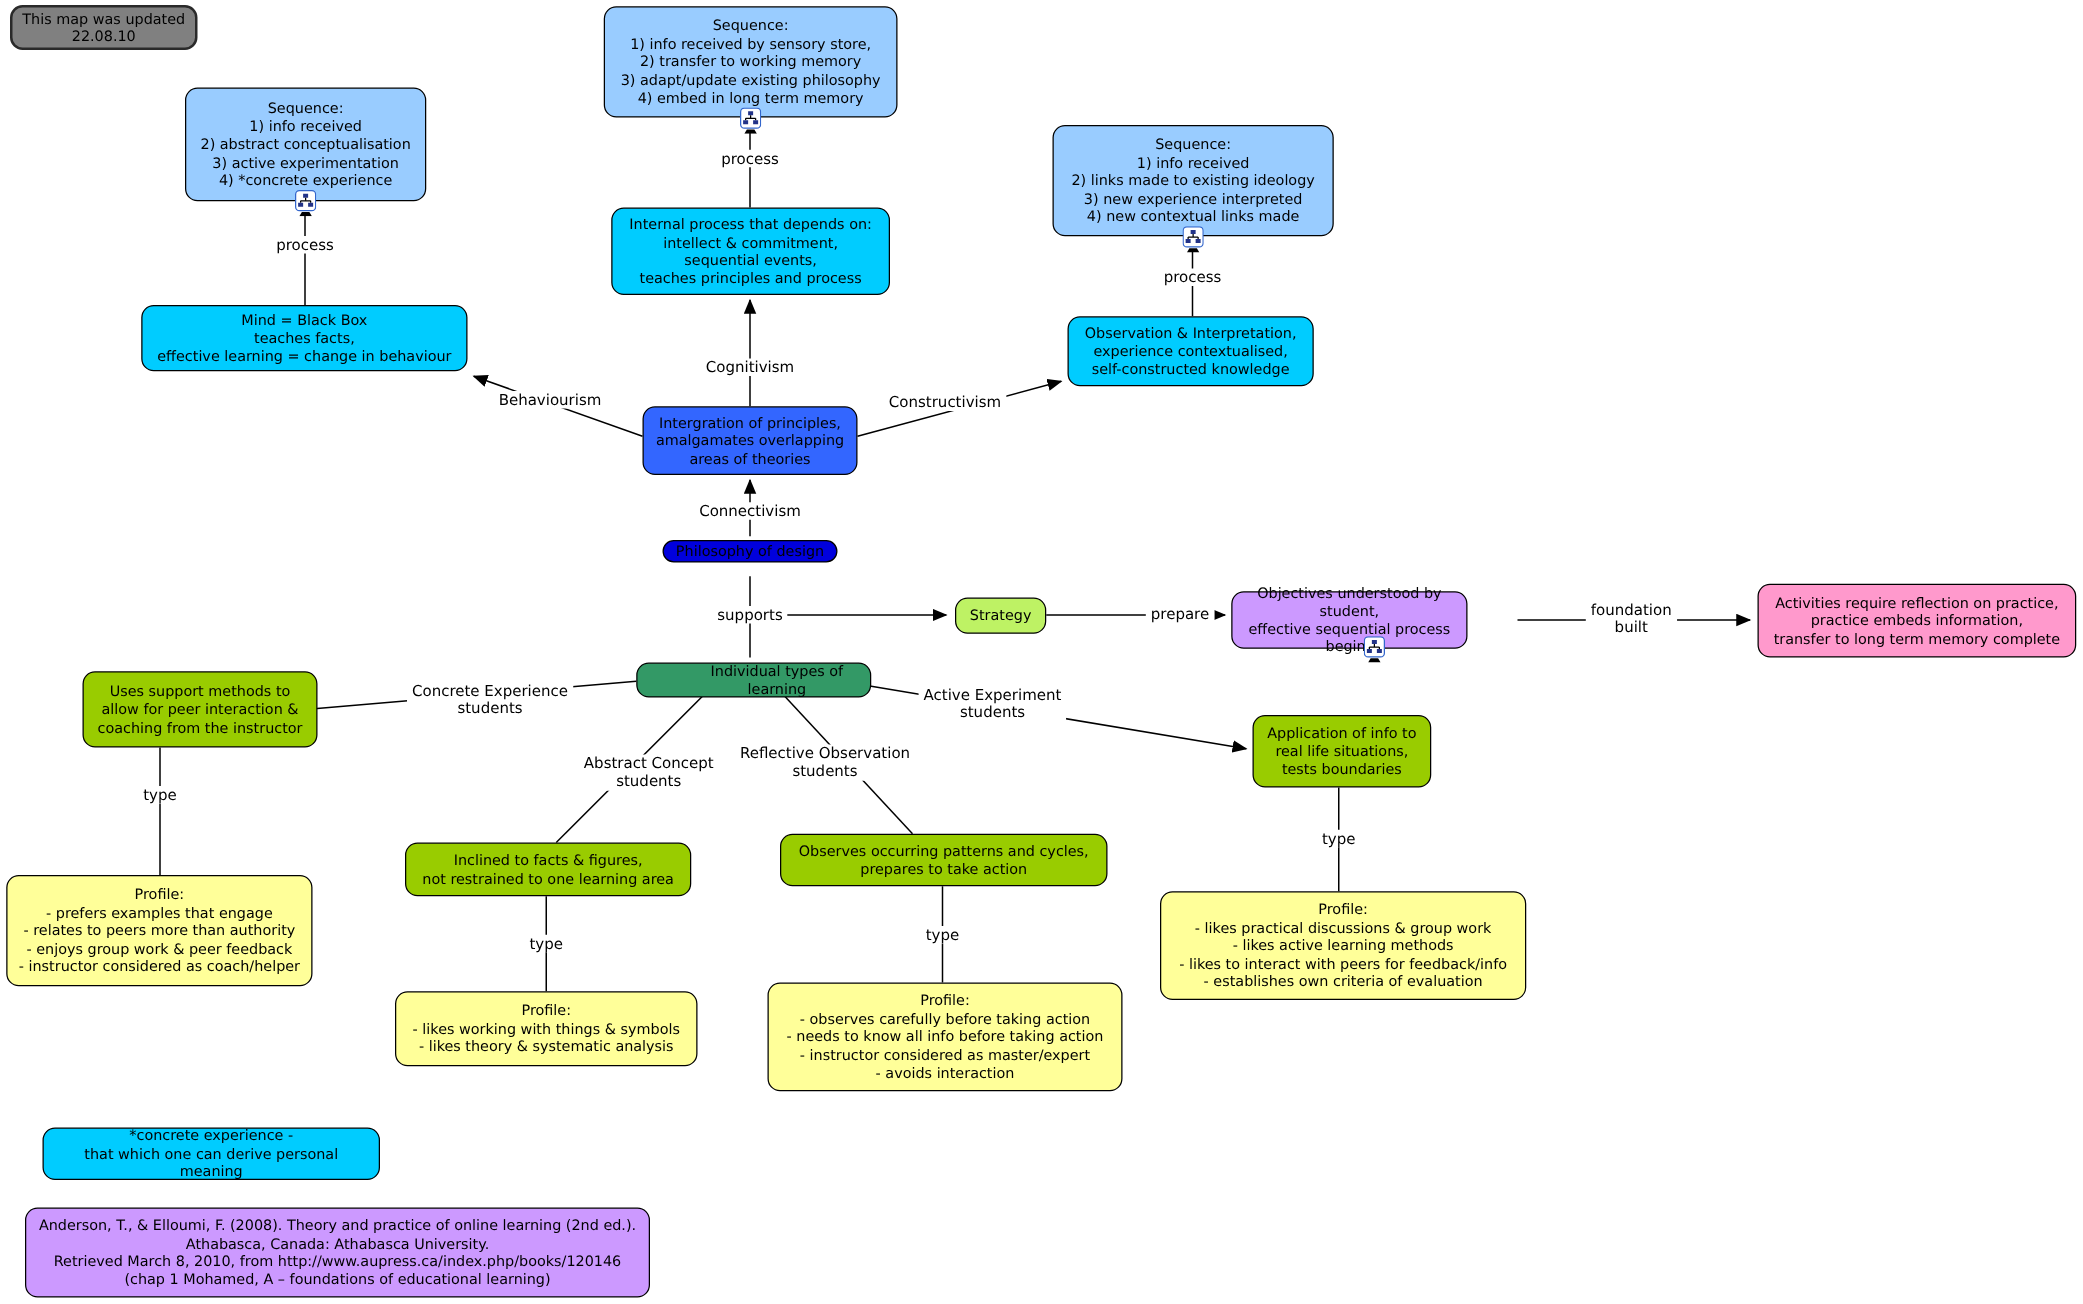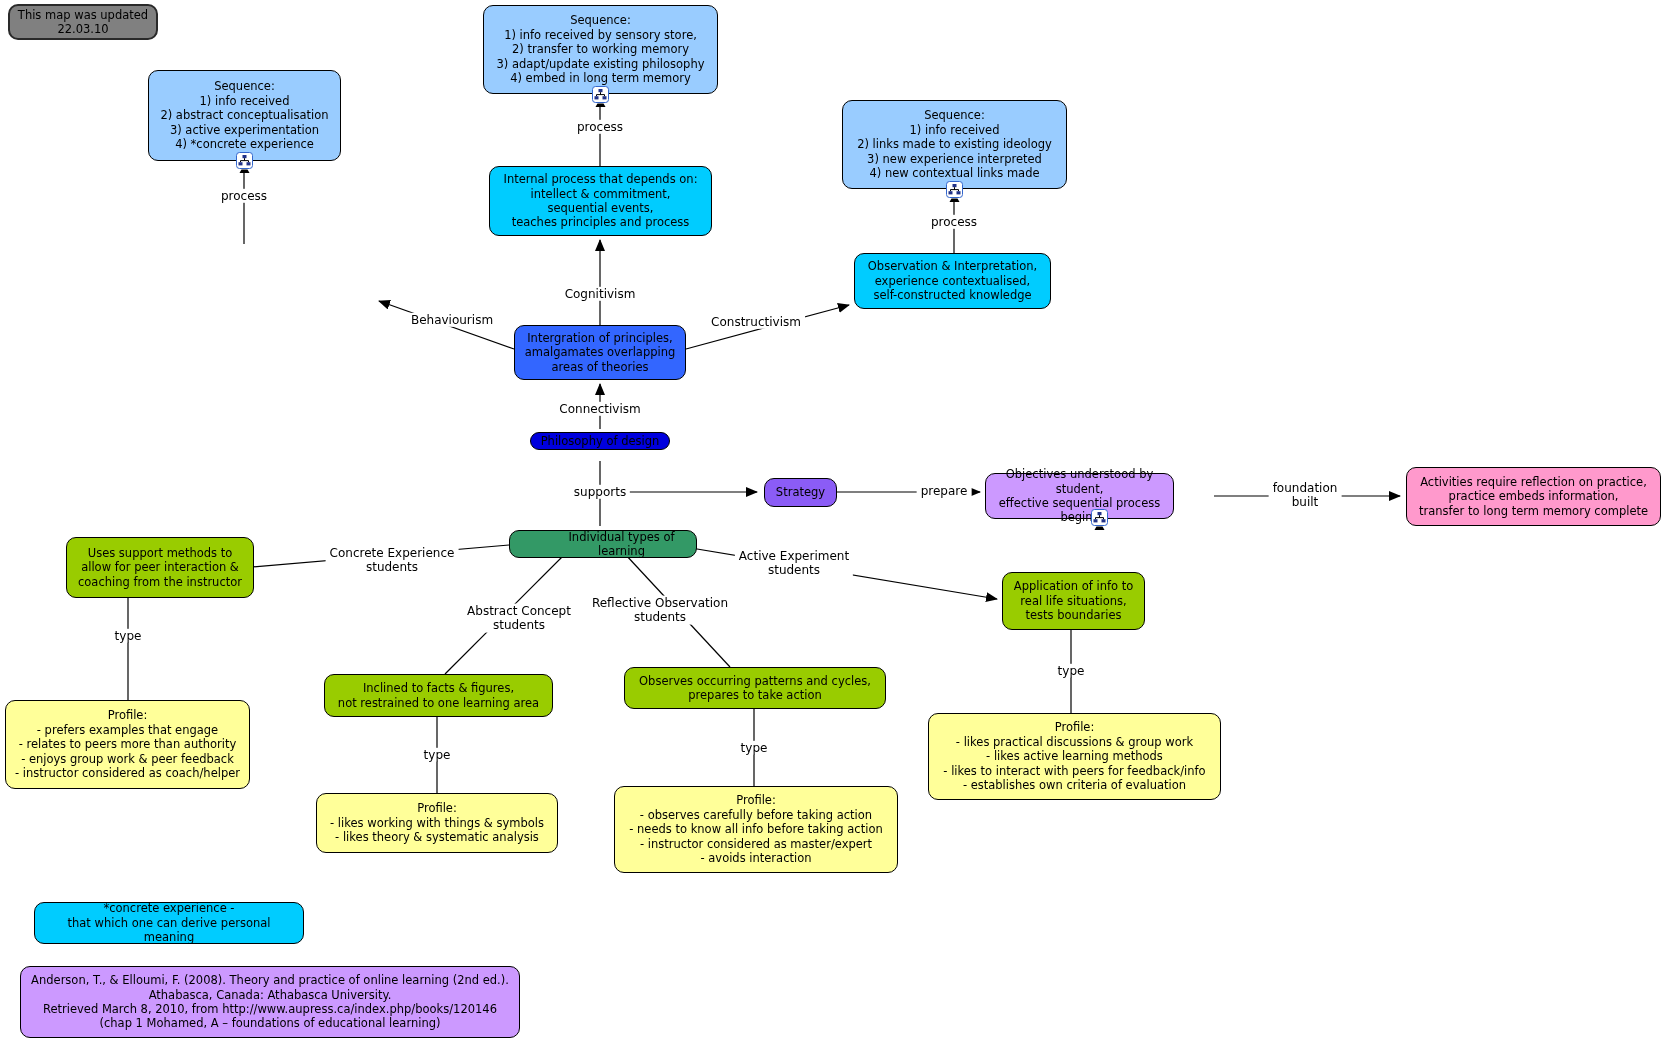--- a/index.html
+++ b/index.html
@@ -54,57 +54,60 @@
       <line x1="691" y1="548" x2="997" y2="599" marker-end="url(#ah)"></line>
 
       <line x1="128" y1="598" x2="128" y2="700"></line>
       <line x1="437" y1="717" x2="437" y2="793"></line>
       <line x1="754" y1="709" x2="754" y2="786"></line>
       <line x1="1071" y1="630" x2="1071" y2="713"></line>
     </g>
   </svg>
 
   <div class="node gray-note" style="left: 8px; top: 4px; width: 150px; height: 36px; background: rgb(128, 128, 128);">This map was updated
-22.03.10</div>
+22.08.10</div>
 
   <div class="node" style="left: 148px; top: 70px; width: 193px; height: 91px; background: rgb(153, 204, 255);">Sequence:
 1) info received
 2) abstract conceptualisation
 3) active experimentation
 4) *concrete experience</div>
 
   <div class="node" style="left: 483px; top: 5px; width: 235px; height: 89px; background: rgb(153, 204, 255);">Sequence:
 1) info received by sensory store,
 2) transfer to working memory
 3) adapt/update existing philosophy
 4) embed in long term memory</div>
 
   <div class="node" style="left: 842px; top: 100px; width: 225px; height: 89px; background: rgb(153, 204, 255);">Sequence:
 1) info received
 2) links made to existing ideology
 3) new experience interpreted
 4) new contextual links made</div>
 
+  <div class="node" style="left: 113px; top: 244px; width: 261px; height: 53px; background: rgb(0, 204, 255);">Mind = Black Box
+teaches facts,
+effective learning = change in behaviour</div>
 
   <div class="node" style="left: 489px; top: 166px; width: 223px; height: 70px; background: rgb(0, 204, 255);">Internal process that depends on:
 intellect &amp; commitment,
 sequential events,
 teaches principles and process</div>
 
   <div class="node" style="left: 854px; top: 253px; width: 197px; height: 56px; background: rgb(0, 204, 255);">Observation &amp; Interpretation,
 experience contextualised,
 self-constructed knowledge</div>
 
   <div class="node" style="left: 514px; top: 325px; width: 172px; height: 55px; background: rgb(51, 102, 255);">Intergration of principles,
 amalgamates overlapping
 areas of theories</div>
 
   <div class="node" style="left: 530px; top: 432px; width: 140px; height: 18px; background: rgb(0, 0, 221);">Philosophy of design</div>
 
-  <div class="node" style="left: 764px; top: 478px; width: 73px; height: 29px; background: #8b5cf6;">Strategy</div>
+  <div class="node" style="left: 764px; top: 478px; width: 73px; height: 29px; background: #bef264;">Strategy</div>
 
   <div class="node" style="left: 985px; top: 473px; width: 189px; height: 46px; background: rgb(204, 153, 255);">Objectives understood by student,
 effective sequential process begins</div>
 
   <div class="node" style="left: 1406px; top: 467px; width: 255px; height: 59px; background: rgb(255, 153, 204);">Activities require reflection on practice,
 practice embeds information,
 transfer to long term memory complete</div>
 
   <div class="node" style="left: 509px; top: 530px; width: 188px; height: 28px; background: rgb(51, 153, 102); padding-left: 44px;">Individual types of learning</div>
 
@@ -148,21 +151,21 @@
 that which one can derive personal meaning</div>
 
   <div class="node" style="left: 20px; top: 966px; width: 500px; height: 72px; background: rgb(204, 153, 255);">Anderson, T., &amp; Elloumi, F. (2008). Theory and practice of online learning (2nd ed.).
 Athabasca, Canada: Athabasca University.
 Retrieved March 8, 2010, from http://www.aupress.ca/index.php/books/120146
 (chap 1 Mohamed, A – foundations of educational learning)</div>
 
   <div class="llabel" style="left:244px;top:196px;">process</div>
   <div class="llabel" style="left:600px;top:127px;">process</div>
   <div class="llabel" style="left:954px;top:222px;">process</div>
-  <div class="llabel" style="left:440px;top:320px;margin-left:12px;">Behaviourism</div>
+  <div class="llabel" style="left:440px;top:320px;">Behaviourism</div>
   <div class="llabel" style="left:600px;top:294px;">Cognitivism</div>
   <div class="llabel" style="left:756px;top:322px;">Constructivism</div>
   <div class="llabel" style="left:600px;top:409px;">Connectivism</div>
   <div class="llabel" style="left:600px;top:492px;">supports</div>
   <div class="llabel" style="left:944px;top:491px;">prepare</div>
   <div class="llabel" style="left:1305px;top:495px;">foundation
 built</div>
   <div class="llabel" style="left:392px;top:560px;">Concrete Experience
 students</div>
   <div class="llabel" style="left:519px;top:618px;">Abstract Concept

